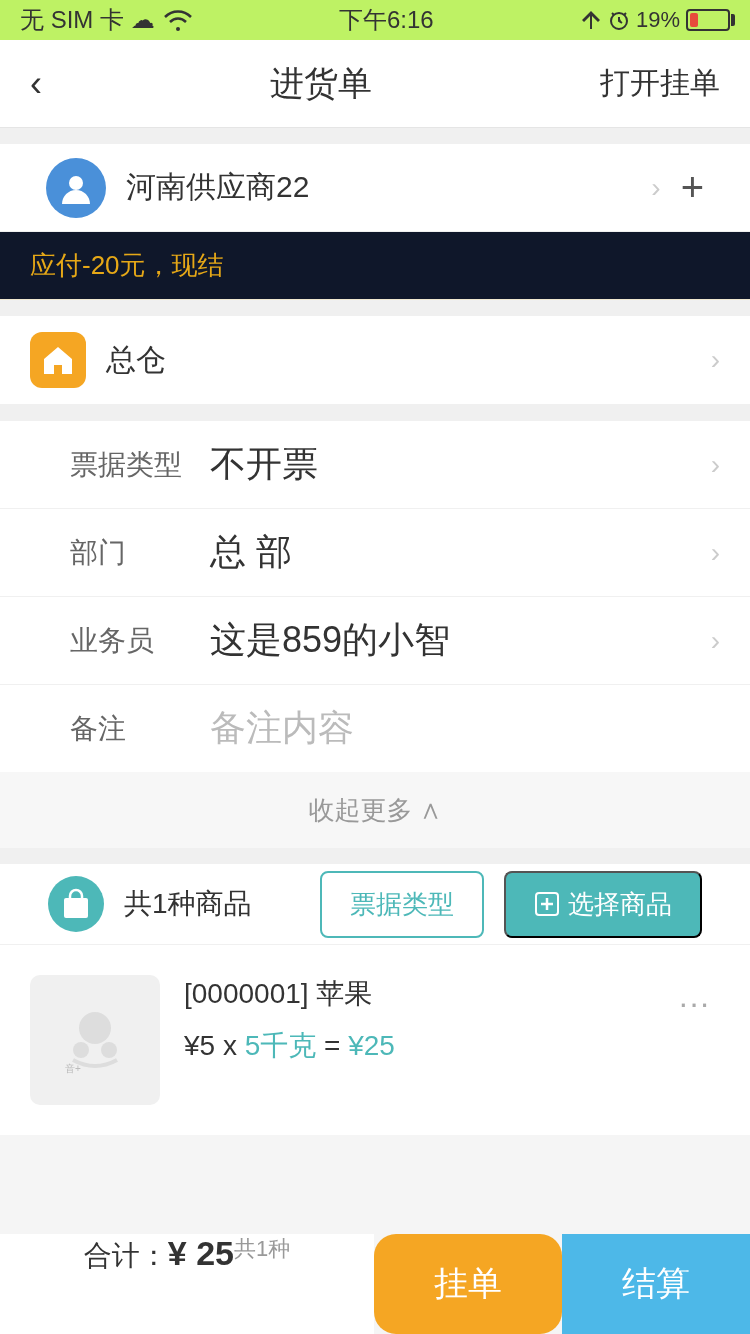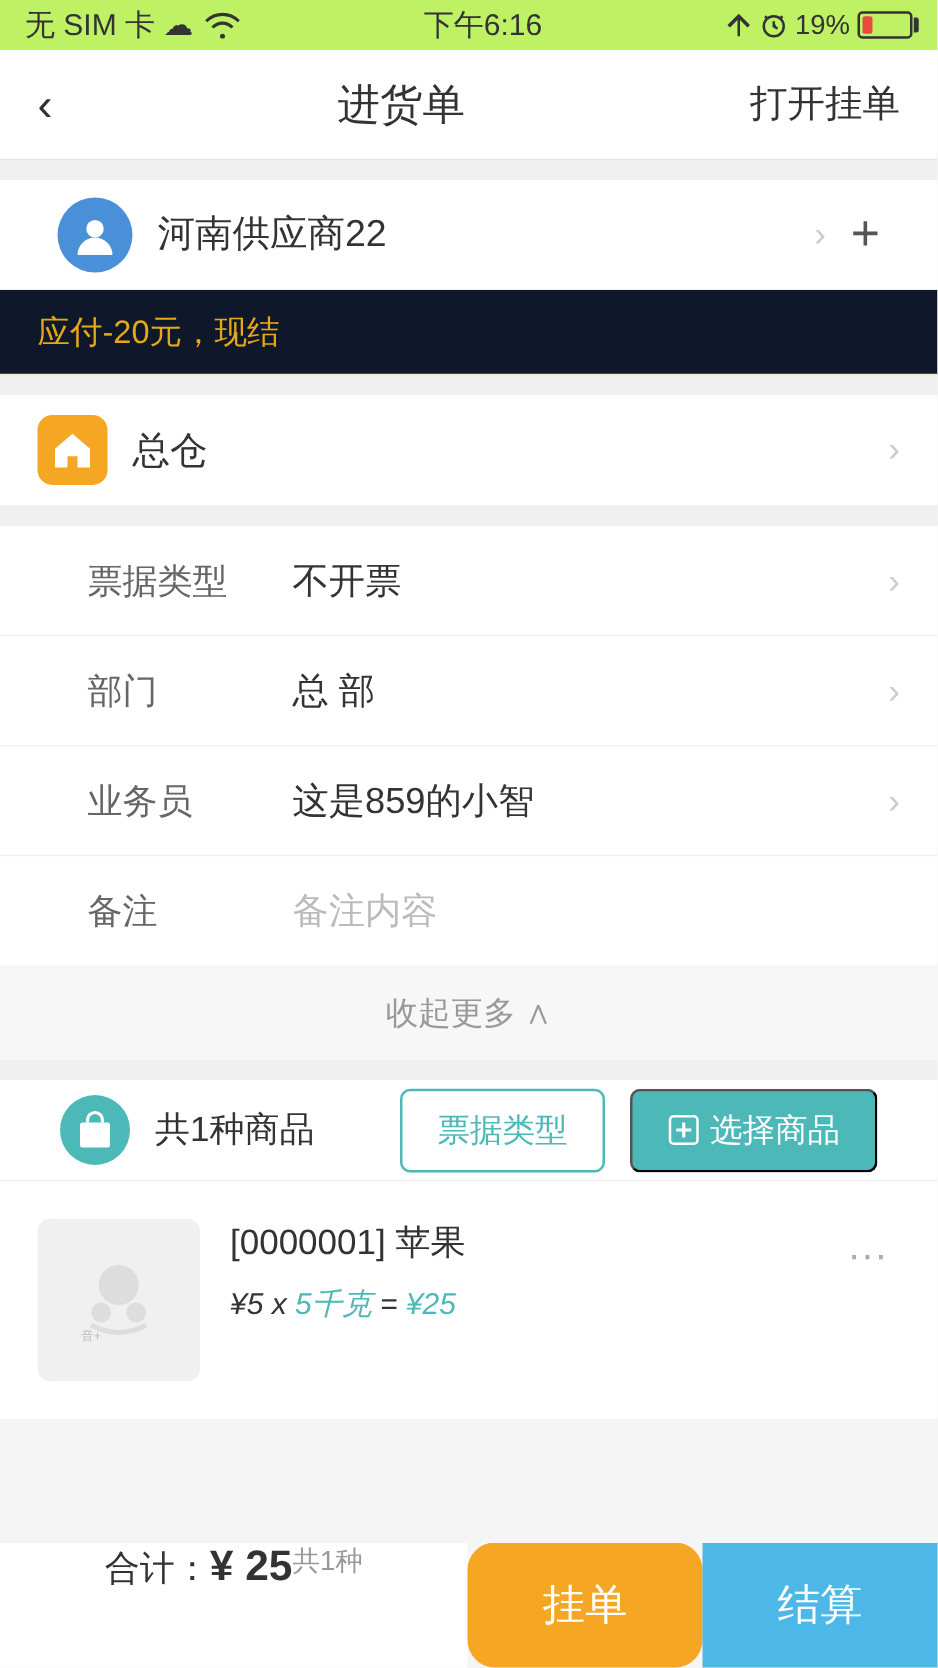--- a/index.html
+++ b/index.html
@@ -107,21 +107,21 @@
     
     .form-row {
       display: flex;
       align-items: center;
       padding: 0 30px;
       height: 88px;
       background: #fff;
       border-top: 1px solid #f0f0f0;
     }
     .form-label { width: 140px; font-size: 28px; color: #666; flex-shrink: 0; margin-left: 40px; }
-    .form-value { flex: 1; font-size: 29px; color: #333; margin-left: 24px; }
+    .form-value { flex: 1; font-size: 36px; color: #333; }
     .form-value.placeholder { color: #bbb; }
 
     
     .collapse-row {
       background: #f7f7f7;
       height: 76px;
       display: flex;
       align-items: center;
       justify-content: center;
       font-size: 26px;
@@ -161,21 +161,21 @@
       background: #fff;
       border-top: 1px solid #f0f0f0;
     }
     .product-thumb {
       width: 130px; height: 130px; background: #f0f0f0; border-radius: 10px; margin-right: 24px; flex-shrink: 0;
       display: flex; align-items: center; justify-content: center;
     }
     .product-thumb svg { width: 80px; height: 80px; fill: #ccc; }
     .product-info { flex: 1; }
     .product-name { font-size: 28px; color: #333; margin-bottom: 14px; }
-    .product-price { font-size: 24px; color: #333; font-style: italic; }
+    .product-price { font-size: 28px; color: #333; }
     .product-price .highlight { color: #4db8b8; }
     .product-more { font-size: 32px; color: #aaa; cursor: pointer; padding: 10px; }
 
     
     .bottom-bar {
       position: fixed;
       bottom: 0;
       width: 750px;
       height: 100px;
       display: flex;

